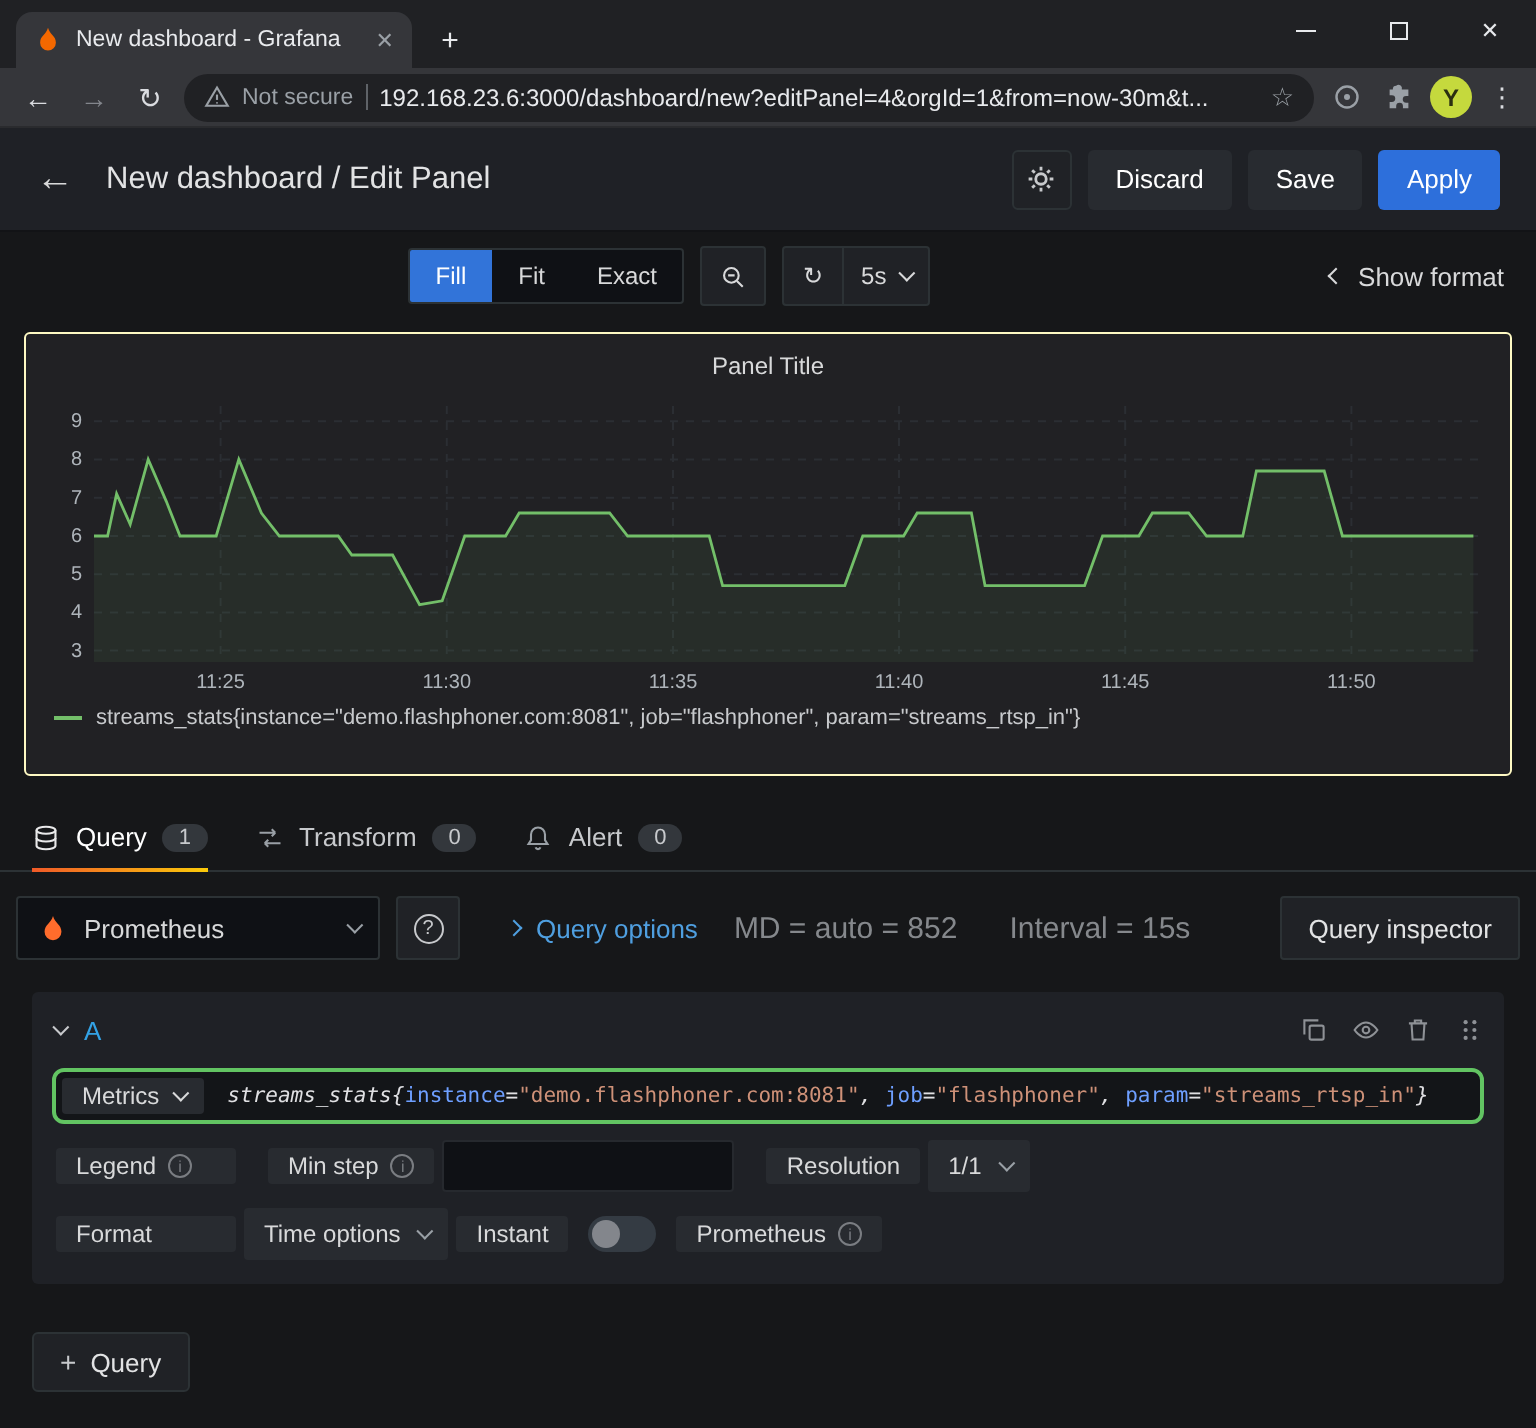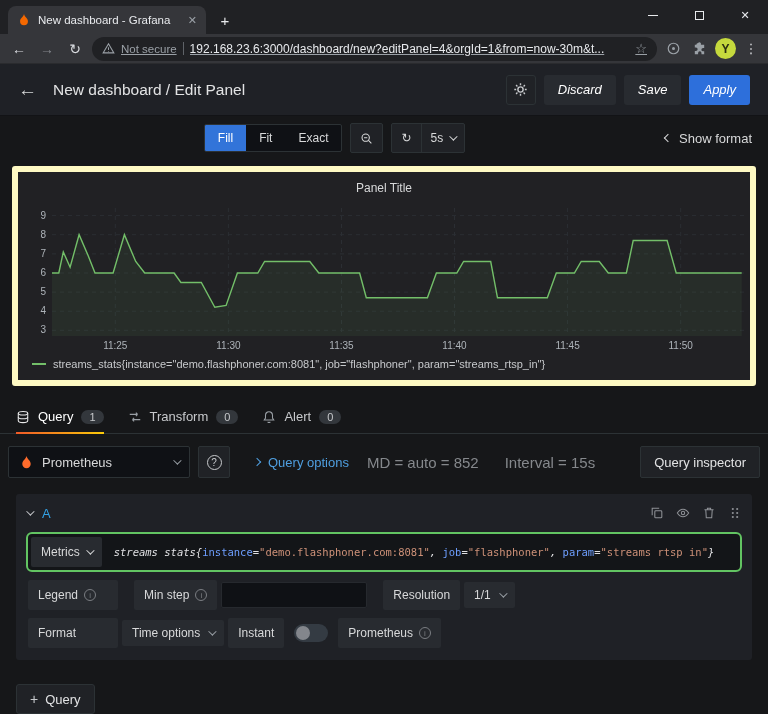--- a/index.html
+++ b/index.html
@@ -14,39 +14,39 @@
   .tab-close { color:#9aa0a6; font-size:11px; cursor:default; }
   .newtab { width:26px; height:26px; margin:0 0 1px 6px; display:flex; align-items:center; justify-content:center; color:#e8eaed; font-size:15px; }
   .win-controls { position:absolute; top:0; right:0; display:flex; }
   .win-btn { width:46px; height:30px; display:flex; align-items:center; justify-content:center; color:#e8eaed; font-size:11px; }
   .glyph-min { width:10px; height:1px; background:#e8eaed; display:inline-block; }
   .glyph-max { width:9px; height:9px; border:1px solid #e8eaed; display:inline-block; }
 
   .chrome-toolbar { height:30px; background:#35363a; display:flex; align-items:center; gap:6px; padding:0 8px; border-bottom:1px solid #2a2b2e; }
   .nav-ic { width:22px; text-align:center; color:#dadce0; font-size:14px; }
   .nav-ic.dim { color:#83868c; }
-  .omnibox { flex:1; height:24px; background:#202124; border-radius:12px; display:flex; align-items:center; padding:0 10px; gap:6px; color:#9aa0a6; min-width:0;text-decoration:underline; }
+  .omnibox { flex:1; height:24px; background:#202124; border-radius:12px; display:flex; align-items:center; padding:0 10px; gap:6px; color:#9aa0a6; min-width:0; }
   .warn-icon svg { width:13px; height:13px; display:block; }
   .security-label { font-size:11.5px; white-space:nowrap; }
   .omni-divider { width:1px; height:13px; background:#5f6368; }
   .url { color:#e8eaed; font-size:12px; white-space:nowrap; overflow:hidden; flex:1; }
   .star { font-size:13px; color:#9aa0a6; }
   .ext-ic { width:20px; height:20px; display:flex; align-items:center; justify-content:center; color:#9aa0a6; }
   .ext-ic svg { width:15px; height:15px; display:block; }
   .avatar { width:21px; height:21px; border-radius:50%; background:#c5d93d; color:#2b2f11; font-weight:bold; display:flex; align-items:center; justify-content:center; font-size:12px; }
   .kebab { width:18px; text-align:center; color:#dadce0; font-size:13px; }
 
   
   .gf-header { height:52px; background:#1f2126; display:flex; align-items:center; padding:0 18px; gap:16px; border-bottom:1px solid #121316; }
   .gf-back { font-size:19px; color:#d8d9da; cursor:default; }
   .gf-title { font-size:15.5px; font-weight:500; color:#e2e3e4; }
   .header-actions { margin-left:auto; display:flex; align-items:center; gap:8px; }
   .icon-btn { width:30px; height:30px; border:1px solid #2c3235; border-radius:3px; background:#202226; display:flex; align-items:center; justify-content:center; color:#c7c9cc; }
   .icon-btn svg { width:15px; height:15px; }
-  .btn { height:30px; padding:0 14px; border:none; border-radius:3px; background:#282b30; color:#ffffff; font-size:13px; font-family:inherit; display:flex; align-items:center;font-style:italic; }
+  .btn { height:30px; padding:0 14px; border:none; border-radius:3px; background:#282b30; color:#ffffff; font-size:13px; font-family:inherit; display:flex; align-items:center; }
   .btn.blue { background:#2d6fdb;text-align:center; }
 
   
   .viewbar { height:44px; display:flex; align-items:center; padding:0 12px; gap:8px; }
   .vb-spacer { flex:1; }
   .seg-group { display:flex; border:1px solid #2c3235; border-radius:2px; overflow:hidden; background:#0f1115; }
   .seg { padding:6px 13px; font-size:12px; color:#d8d9da; }
   .seg.active { background:#3274d9; color:#fff; }
   .tool-btn { height:30px; border:1px solid #2c3235; background:#202226; border-radius:2px; display:flex; align-items:center; gap:7px; padding:0 9px; font-size:12px; color:#d8d9da; }
   .tool-btn svg { width:13px; height:13px; }
@@ -54,21 +54,21 @@
   .refresh-seg { display:flex; align-items:center; gap:6px; padding:0 9px; font-size:12px; }
   .refresh-seg + .refresh-seg { border-left:1px solid #2c3235; }
   .show-options { display:flex; align-items:center; gap:8px; color:#d8d9da; font-size:13px; padding-right:4px; }
   .chev { display:inline-block; width:6px; height:6px; border-right:1.5px solid currentColor; border-bottom:1.5px solid currentColor; }
   .chev.down { transform:rotate(45deg) translateY(-2px); }
   .chev.right { transform:rotate(-45deg); }
   .chev.left { transform:rotate(135deg); }
   .chev.blue { color:#4f9fe0; }
 
   
-  .panel { margin:6px 12px 0; background:#212124; border:6px solid #fef9c3; border-radius:3px; padding:6px 10px 2px; }
+  .panel { margin:6px 12px 0; background:#212124; border:1px solid #fef9c3; border-radius:3px; padding:6px 10px 14px; }
   .panel-title { text-align:center; font-size:12px; font-weight:500; color:#d8d9da; height:22px; line-height:20px; }
   .chart-svg { display:block; }
   .gridline { stroke:#2b2e33; stroke-width:1; stroke-dasharray:4 4; }
   .ytick { fill:#aeb4ba; font-size:10px; text-anchor:end; font-family:"Liberation Sans", sans-serif; }
   .xtick { fill:#aeb4ba; font-size:10px; text-anchor:middle; font-family:"Liberation Sans", sans-serif; }
   .line { fill:none; stroke-width:1.4; }
   .area { opacity:0.08; }
   .legend-row { display:flex; align-items:center; gap:7px; padding:6px 4px 8px; font-size:11px; color:#c7c9cc; }
   .legend-swatch { width:14px; height:2px; background:#73bf69; }
 
@@ -93,21 +93,21 @@
   .qopts-summary + .qopts-summary { margin-left:18px; }
   .qinspector { margin-left:auto; height:32px; border:1px solid #2c3235; background:#202226; border-radius:2px; color:#e2e3e4; font-size:13px; padding:0 13px; display:flex; align-items:center; font-family:inherit; }
 
   
   .qcard { margin:16px 16px 0; background:#1f2126; border-radius:3px; padding:6px 10px 12px; }
   .qcard-header { display:flex; align-items:center; gap:10px; height:26px; color:#c7c9cc; }
   .ref-id { color:#33a2e5; font-size:13px; font-weight:500; }
   .qcard-icons { margin-left:auto; display:flex; align-items:center; gap:12px; color:#8e9196; }
   .qcard-icons svg { width:14px; height:14px; display:block; }
   .metrics-row { display:flex; align-items:center; gap:6px; margin-top:6px; border:2px solid #62c462; border-radius:6px; background:#131518; padding:3px; }
-  .gf-label { height:30px; background:#282b30; border-radius:2px; display:flex; align-items:center; gap:6px; padding:2px 10px; font-size:12px; color:#d8d9da; white-space:nowrap; }
+  .gf-label { height:18px; background:#282b30; border-radius:2px; display:flex; align-items:center; gap:6px; padding:2px 10px; font-size:12px; color:#d8d9da; white-space:nowrap; }
   .expr { flex:1; font-family:"DejaVu Sans Mono", monospace; font-size:10.5px; white-space:nowrap; overflow:hidden; padding:0 6px; }
   .tok-plain { color:#e0e0e3;font-style:italic; }
   .tok-key { color:#6e9fff; }
   .tok-value { color:#ce9178; }
   .form-row { display:flex; align-items:center; gap:4px; margin-top:8px; padding-left:2px; }
   .gf-input { height:26px; background:#0f1115; border:1px solid #26292e; border-radius:2px; color:#d8d9da; font-size:12px; padding:0 8px; font-family:inherit; }
   .gf-input::placeholder { color:#6e7076; }
   .gf-select { height:26px; background:#282b30; border-radius:2px; display:flex; align-items:center; gap:8px; padding:0 10px; font-size:12px; color:#d8d9da; }
   .gf-select .chev { color:#9aa0a6; }
   .info-ic { width:12px; height:12px; border-radius:50%; border:1px solid #7a7d82; color:#7a7d82; font-size:8px; display:inline-flex; align-items:center; justify-content:center; }

